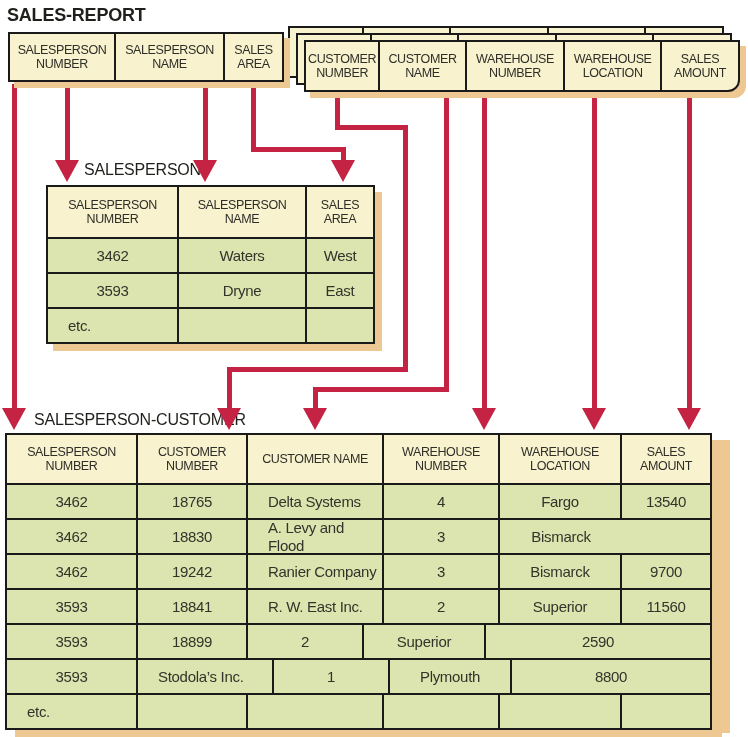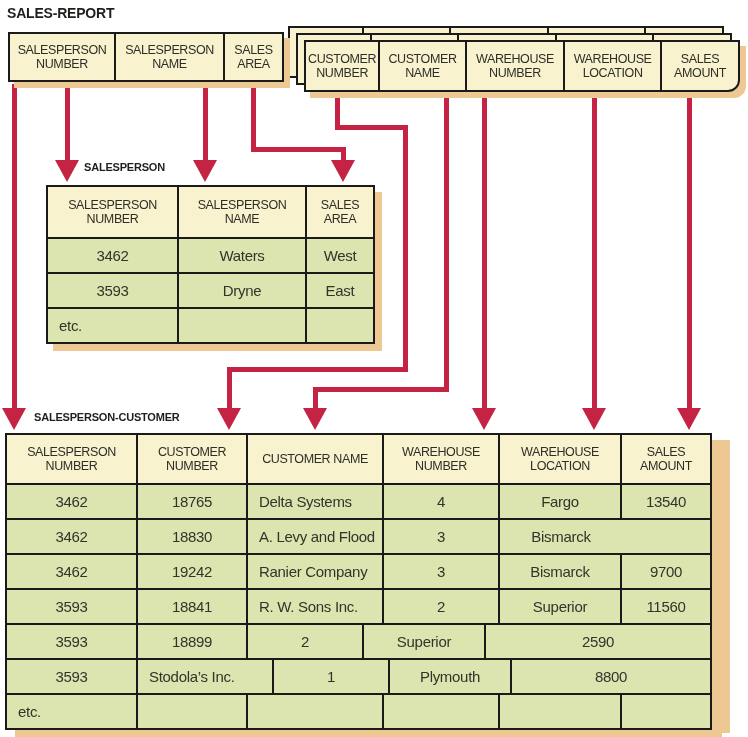--- a/index.html
+++ b/index.html
@@ -1,22 +1,22 @@
 <!DOCTYPE html>
 <html><head>
 <meta charset="utf-8">
 <style>
   html,body{margin:0;padding:0;background:#ffffff;}
   .canvas{
     position:relative;width:748px;height:737px;background:#ffffff;overflow:hidden;
     font-family:"Liberation Sans", sans-serif;color:#2e2e28;
     --cream:#F8F2CE; --green:#DCE5AF; --tan:#EEC893; --arrow:#C42343; --ink:#1a1a1a;
   }
-  .doc-title{position:absolute;left:7px;top:5px;font-size:14px;font-weight:bold;letter-spacing:-0.2px;color:#1f1f1c;}
-  .tbl-label{position:absolute;font-size:11px;font-weight:bold;letter-spacing:-0.2px;color:#1f1f1c;}
+  .doc-title{position:absolute;left:7px;top:5px;font-size:18px;font-weight:bold;letter-spacing:-0.2px;color:#1f1f1c;}
+  .tbl-label{position:absolute;font-size:16px;font-weight:normal;letter-spacing:-0.2px;color:#1f1f1c;}
   .lbl-sp{left:84px;top:161px;}
   .lbl-spc{left:34px;top:411px;}
 
   
   .bar{position:absolute;display:flex;background:var(--cream);border:2px solid var(--ink);box-sizing:border-box;z-index:3;}
   .flat-row{left:8px;top:32px;width:276px;height:50px;box-shadow:6px 6px 0 var(--tan);}
   .card{width:436px;height:52px;}
   .card-front{left:304px;top:40px;z-index:5;border-bottom-right-radius:12px;box-shadow:6px 6px 0 var(--tan);}
   .card-b1{left:296px;top:33px;z-index:4;}
   .card-b2{left:288px;top:26px;z-index:3;}
@@ -32,21 +32,21 @@
   .spc-tbl{left:5px;top:433px;width:707px;box-shadow:20px 5px 0 -2px var(--tan),10px 9px 0 var(--tan);}
   .row{display:flex;border-bottom:2px solid var(--ink);box-sizing:border-box;height:35px;}
   .row:last-child{border-bottom:none;}
   .row.hdr{background:var(--cream);height:50px;}
   .sp-tbl .row.hdr{height:52px;}
   .row.last{height:33px;}
   .row .cell{display:flex;align-items:center;justify-content:center;text-align:center;
     border-right:2px solid var(--ink);box-sizing:border-box;font-size:15px;line-height:1.15;letter-spacing:-0.3px;color:#33332b;padding:1px 3px;}
   .row .cell:last-child{border-right:none;}
   .row.hdr .cell{font-size:12.5px;letter-spacing:-0.4px;color:#2e2e28;}
-  .row .cell.al{justify-content:flex-start;text-align:left;padding-left:11px;}
+  .row .cell.al{justify-content:flex-start;text-align:left;padding-left:20px;}
   .sp-tbl .c0{flex:0 0 131px}.sp-tbl .c1{flex:0 0 128px}.sp-tbl .c2{flex:1}
   .spc-tbl .k0{flex:0 0 131px}.spc-tbl .k1{flex:0 0 110px}.spc-tbl .k2{flex:0 0 136px}
   .spc-tbl .k3{flex:0 0 116px}.spc-tbl .k4{flex:0 0 122px}.spc-tbl .k5{flex:1}
 
   
   .vseg,.hseg{position:absolute;background:var(--arrow);z-index:2;}
   .vseg{width:5px;} .hseg{height:5px;}
   .ahead{position:absolute;width:0;height:0;border-left:12px solid transparent;border-right:12px solid transparent;border-top:22px solid var(--arrow);z-index:2;}
 </style>
 </head>
@@ -173,21 +173,21 @@
       <div class="cell k0">3462</div>
       <div class="cell k1">19242</div>
       <div class="cell k2 al">Ranier Company</div>
       <div class="cell k3">3</div>
       <div class="cell k4">Bismarck</div>
       <div class="cell k5">9700</div>
     </div>
     <div class="row">
       <div class="cell k0">3593</div>
       <div class="cell k1">18841</div>
-      <div class="cell k2 al">R. W. Sons Inc.</div>
+      <div class="cell k2 al">R. W. East Inc.</div>
       <div class="cell k3">2</div>
       <div class="cell k4">Superior</div>
       <div class="cell k5">11560</div>
     </div>
     <div class="row">
       <div class="cell k0">3593</div>
       <div class="cell k1">18899</div>
       <div class="cell k3">2</div>
       <div class="cell k4">Superior</div>
       <div class="cell k5">2590</div>

